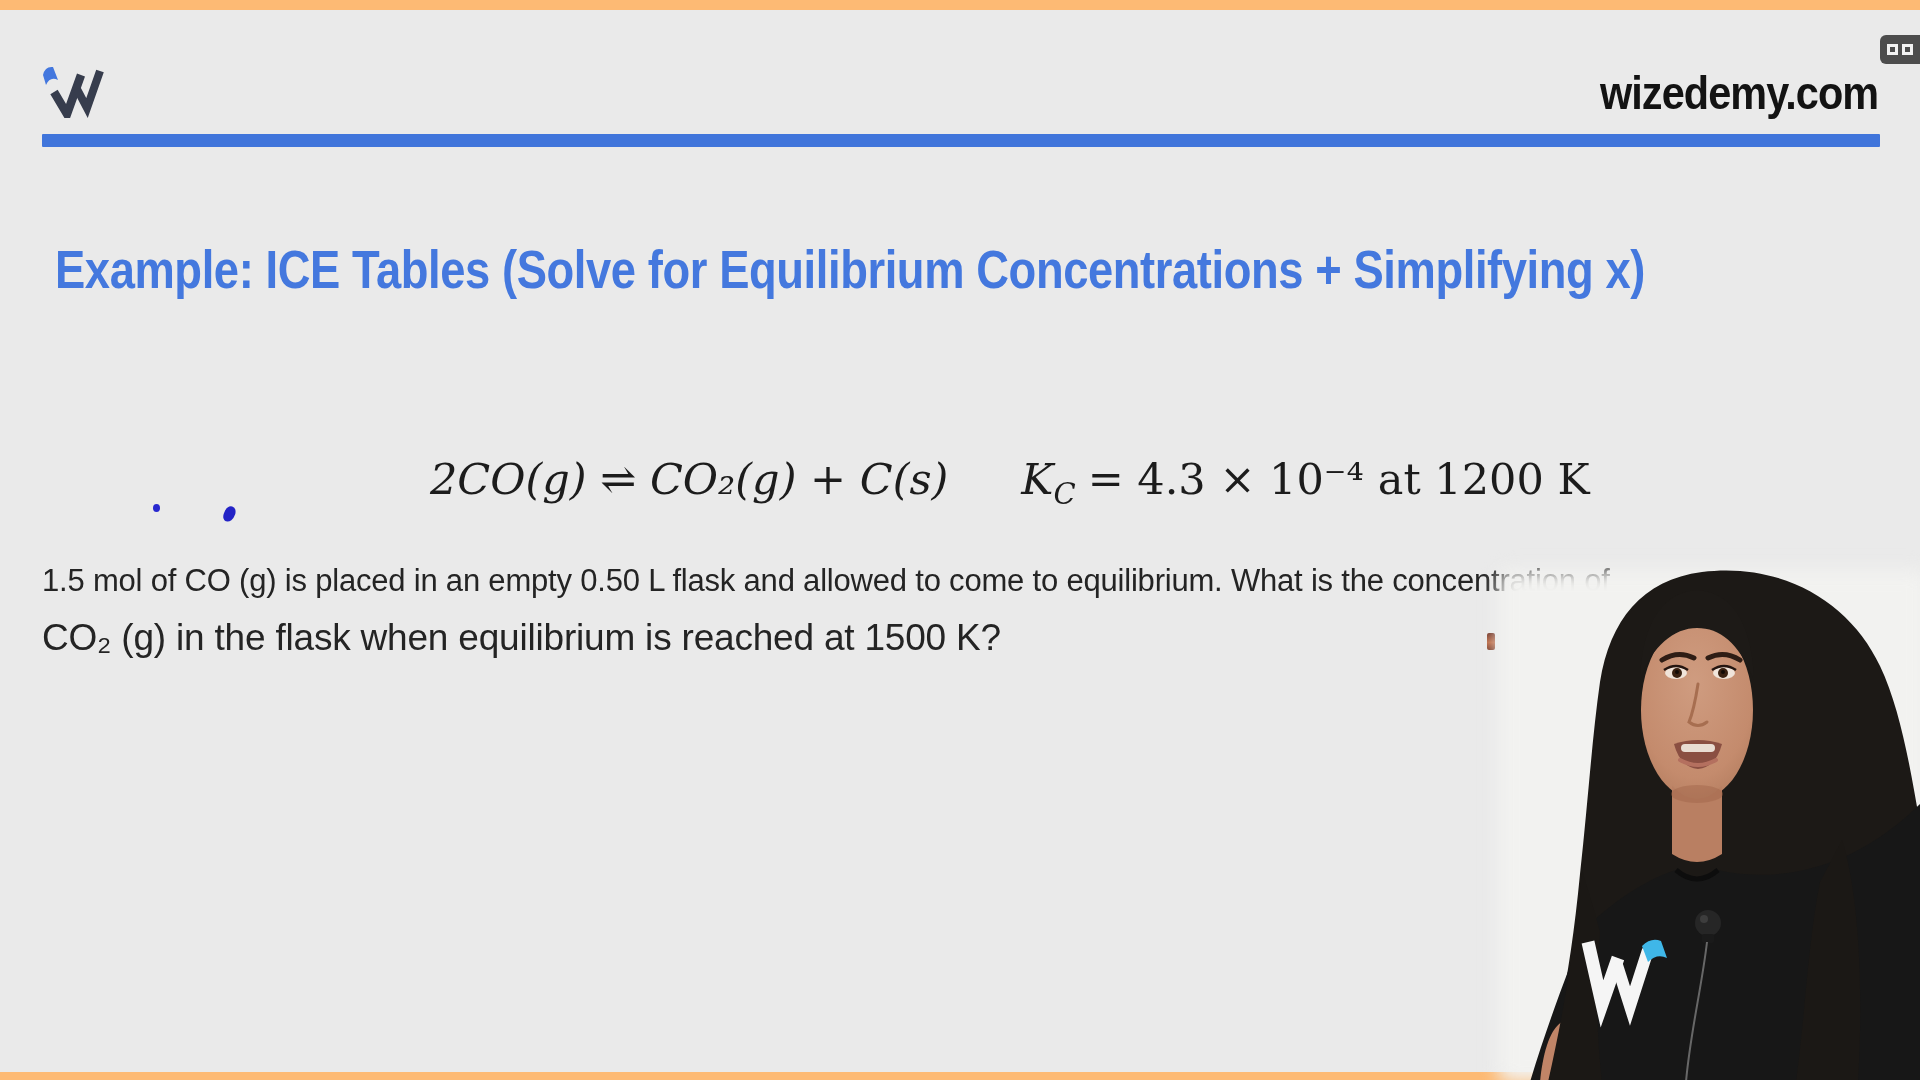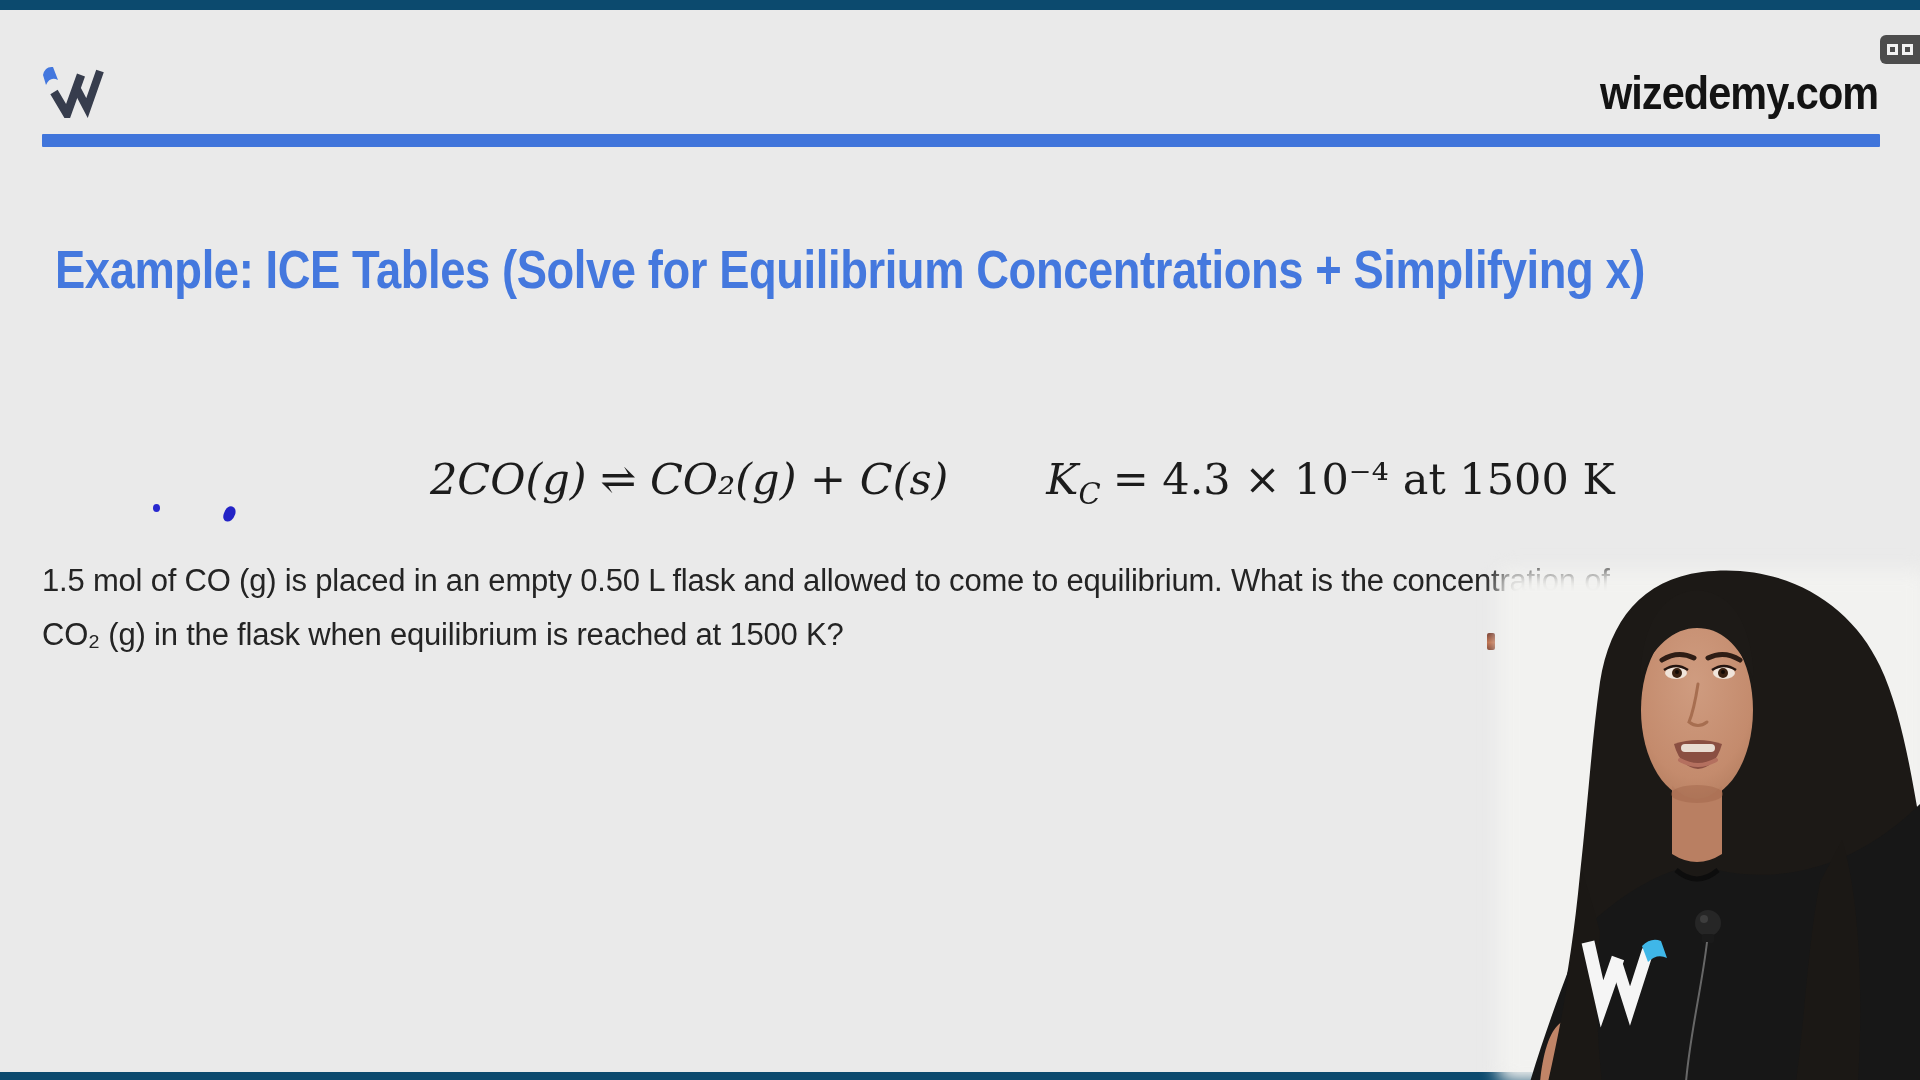--- a/index.html
+++ b/index.html
@@ -1,46 +1,46 @@
 <!DOCTYPE html>
 <html><head>
 <meta charset="utf-8">
 <style>
   html,body{margin:0;padding:0;background:#000;}
-  .stage{position:relative;width:1920px;height:1080px;background:#0c4a6e;overflow:hidden;
+  .stage{position:relative;width:1920px;height:1080px;background:#fdba74;overflow:hidden;
          font-family:"Liberation Sans","DejaVu Sans",sans-serif;}
   .slide{position:absolute;left:0;top:10px;width:1920px;height:1062px;background:#eaeaea;}
 
   
   .logo{position:absolute;left:40px;top:54px;width:76px;height:54px;}
   .site{position:absolute;top:56px;right:42px;font-size:46px;font-weight:700;color:#131313;
         letter-spacing:-1px;transform:scaleX(0.9);transform-origin:100% 50%;white-space:nowrap;}
   .rule{position:absolute;left:42px;top:124px;width:1838px;height:13px;background:#4075db;border-radius:1px;}
 
   
   .pip-badge{position:absolute;top:25px;right:0;width:40px;height:29px;background:#4d4d4d;
              border-radius:6px 0 0 6px;display:flex;align-items:center;gap:4px;padding-left:7px;
              box-sizing:border-box;cursor:pointer;}
   .pip-badge .sq{width:11px;height:11px;border:3px solid #f2f2f2;box-sizing:border-box;background:transparent;}
 
   
   .title{position:absolute;left:55px;top:228px;margin:0;font-size:54px;font-weight:700;color:#4478de;
          letter-spacing:-0.5px;white-space:nowrap;transform:scaleX(0.84);transform-origin:0 50%;}
   .intro{position:absolute;left:44px;top:350px;margin:0;font-size:31px;color:#242424;white-space:nowrap;
          letter-spacing:-0.2px;}
-  .equation{position:absolute;left:430px;top:444px;display:flex;align-items:baseline;gap:98px;
+  .equation{position:absolute;left:430px;top:444px;display:flex;align-items:baseline;gap:73px;
             font-family:"DejaVu Serif","DejaVu Sans",serif;font-size:43px;color:#1c1c1c;white-space:nowrap;}
   .rxn{font-style:italic;}
   .kc{white-space:nowrap;}
   .kvar{font-style:italic;}
   .ksub{font-style:italic;font-size:29px;}
   .kval{margin-left:12px;}
   .kcond{margin-left:14px;}
   .q1{position:absolute;left:42px;top:553px;margin:0;font-size:31px;color:#242424;white-space:nowrap;letter-spacing:-0.2px;}
-  .q2{position:absolute;left:42px;top:607px;margin:0;font-size:31px;color:#242424;white-space:nowrap;letter-spacing:-0.2px;}
+  .q2{position:absolute;left:42px;top:607px;margin:0;font-size:37px;color:#242424;white-space:nowrap;letter-spacing:-0.2px;}
 
   
   .pen-dot{position:absolute;left:153px;top:494px;width:7px;height:8px;border-radius:50%;background:#2828cf;}
   .pen-blob{position:absolute;left:224px;top:496px;width:11px;height:16px;border-radius:55% 45% 60% 40%;
             background:#2323c6;transform:rotate(18deg);}
   .red-mark{position:absolute;left:1487px;top:623px;width:8px;height:17px;border-radius:2px;
             background:linear-gradient(180deg,#6e2f1e 0%,#b9653f 55%,#7c3a24 100%);}
 
   
   .cam-glow{position:absolute;left:1498px;top:560px;width:430px;height:512px;background:#f2f2f0;
@@ -63,21 +63,21 @@
 
     <div class="pip-badge">
       <span class="sq"></span>
       <span class="sq"></span>
     </div>
 
     <h1 class="title">Example: ICE Tables (Solve for Equilibrium Concentrations + Simplifying x)</h1>
 
     <div class="equation">
       <span class="rxn">2CO(g) ⇌ CO₂(g) + C(s)</span>
-      <span class="kc"><i class="kvar">K</i><sub class="ksub">C</sub><span class="kval">= 4.3 × 10⁻⁴</span><span class="kcond">at 1500 K</span></span>
+      <span class="kc"><i class="kvar">K</i><sub class="ksub">C</sub><span class="kval">= 4.3 × 10⁻⁴</span><span class="kcond">at 1200 K</span></span>
     </div>
 
     <div class="pen-dot"></div>
     <div class="pen-blob"></div>
 
     <p class="q1">1.5 mol of CO (g) is placed in an empty 0.50 L flask and allowed to come to equilibrium. What is the concentration of</p>
     <p class="q2">CO₂ (g) in the flask when equilibrium is reached at 1500 K?</p>
 
     <div class="red-mark"></div>
 

